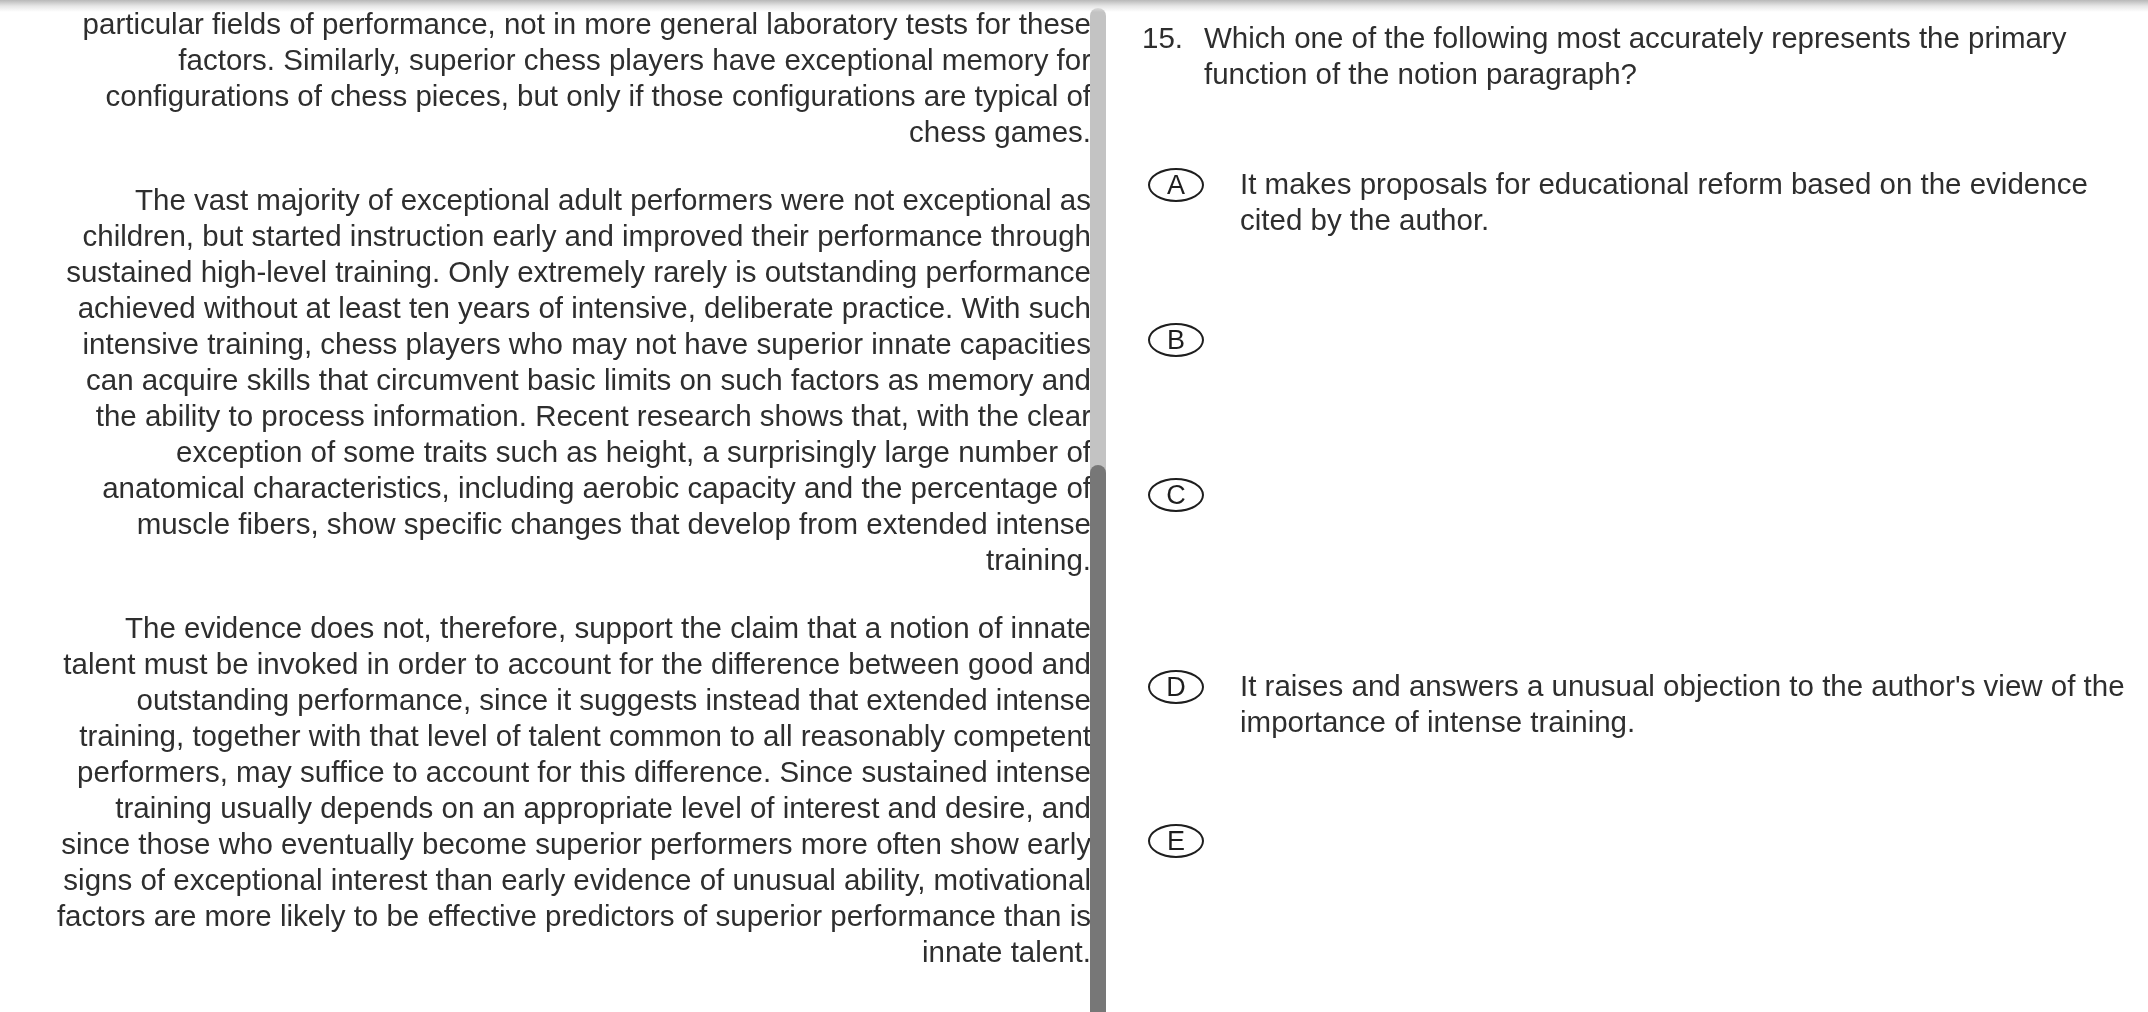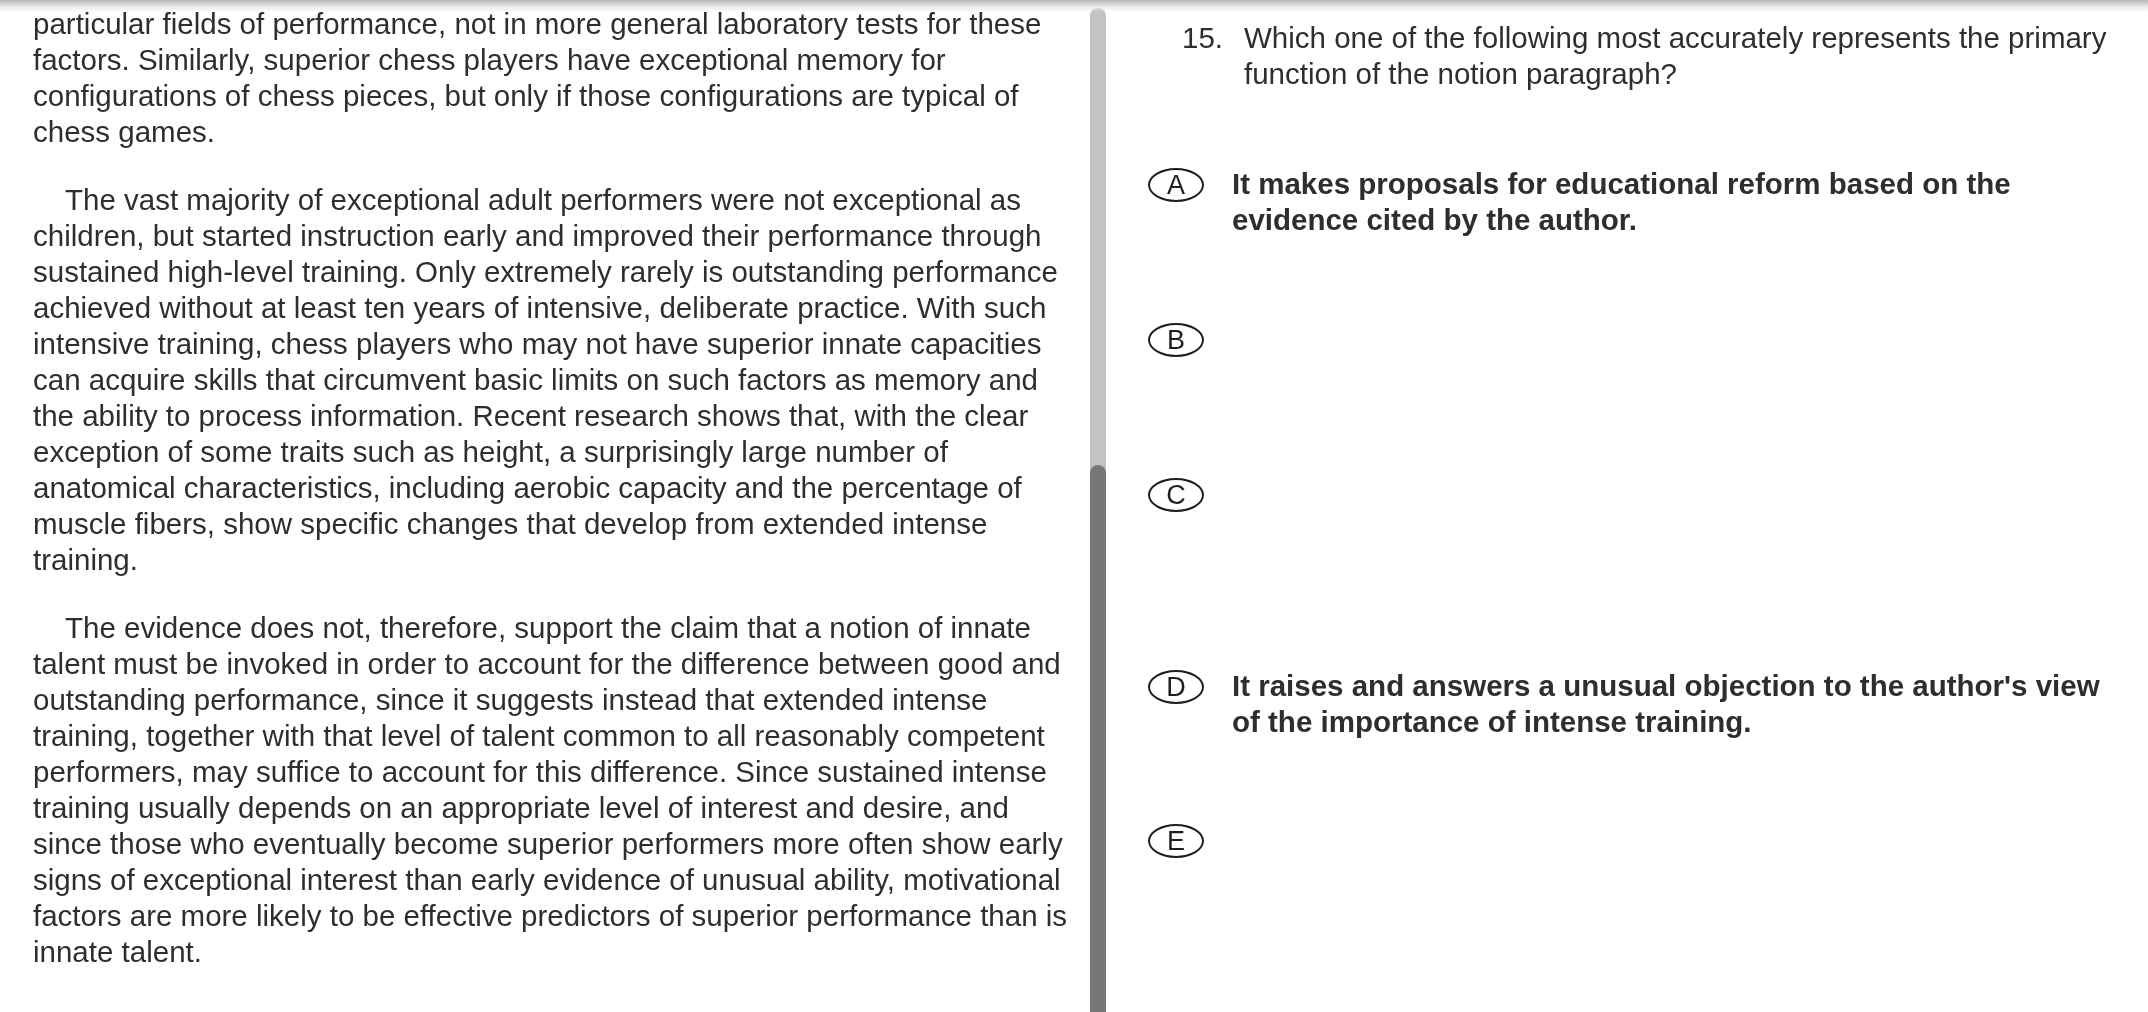--- a/index.html
+++ b/index.html
@@ -14,23 +14,24 @@
     }
     .top-shadow {
       position: absolute;
       left: 0; top: 0;
       width: 2148px; height: 12px;
       background: linear-gradient(to bottom, #b8b8b8 0%, #e6e6e6 50%, rgba(255,255,255,0) 100%);
       z-index: 5;
     }
     .passage-pane {
       position: absolute;
-      left: 0; top: 0;
+      left: 8px; top: 0;
       width: 1090px; height: 1012px;
       overflow: hidden;
+      text-align: right;
     }
     .passage-text {
       position: absolute;
       left: 33px; top: 6px;
       width: 1050px;
       font-size: 29.5px;
       line-height: 36px;
     }
     .passage-text p {
       margin: 0 0 32px 0;
@@ -62,21 +63,20 @@
       position: absolute;
       left: 36px; top: 20px;
       width: 1000px;
       font-size: 29.5px;
       line-height: 36px;
       display: flex;
     }
     .q-number {
       width: 62px;
       flex: none;
-      margin-left: 40px;
     }
     .q-text { flex: 1; }
     .choice {
       position: absolute;
       left: 42px;
       width: 1000px;
       display: flex;
       align-items: flex-start;
       cursor: pointer;
     }
@@ -87,25 +87,24 @@
       border-radius: 50%;
       box-sizing: border-box;
       display: flex;
       align-items: center;
       justify-content: center;
       font-size: 27px;
       color: #1e1e1e;
       margin-top: 2px;
     }
     .choice-text {
-      margin-left: 28px;
+      margin-left: 36px;
       font-size: 29.5px;
       line-height: 36px;
       width: 900px;
-      font-weight: bold;
     }
   </style>
 </head>
 <body>
 
 <div class="top-shadow"></div>
 
 <div class="passage-pane">
   <div class="passage-text">
     <p>particular fields of performance, not in more general laboratory tests for these factors. Similarly, superior chess players have exceptional memory for configurations of chess pieces, but only if those configurations are typical of chess games.</p>

